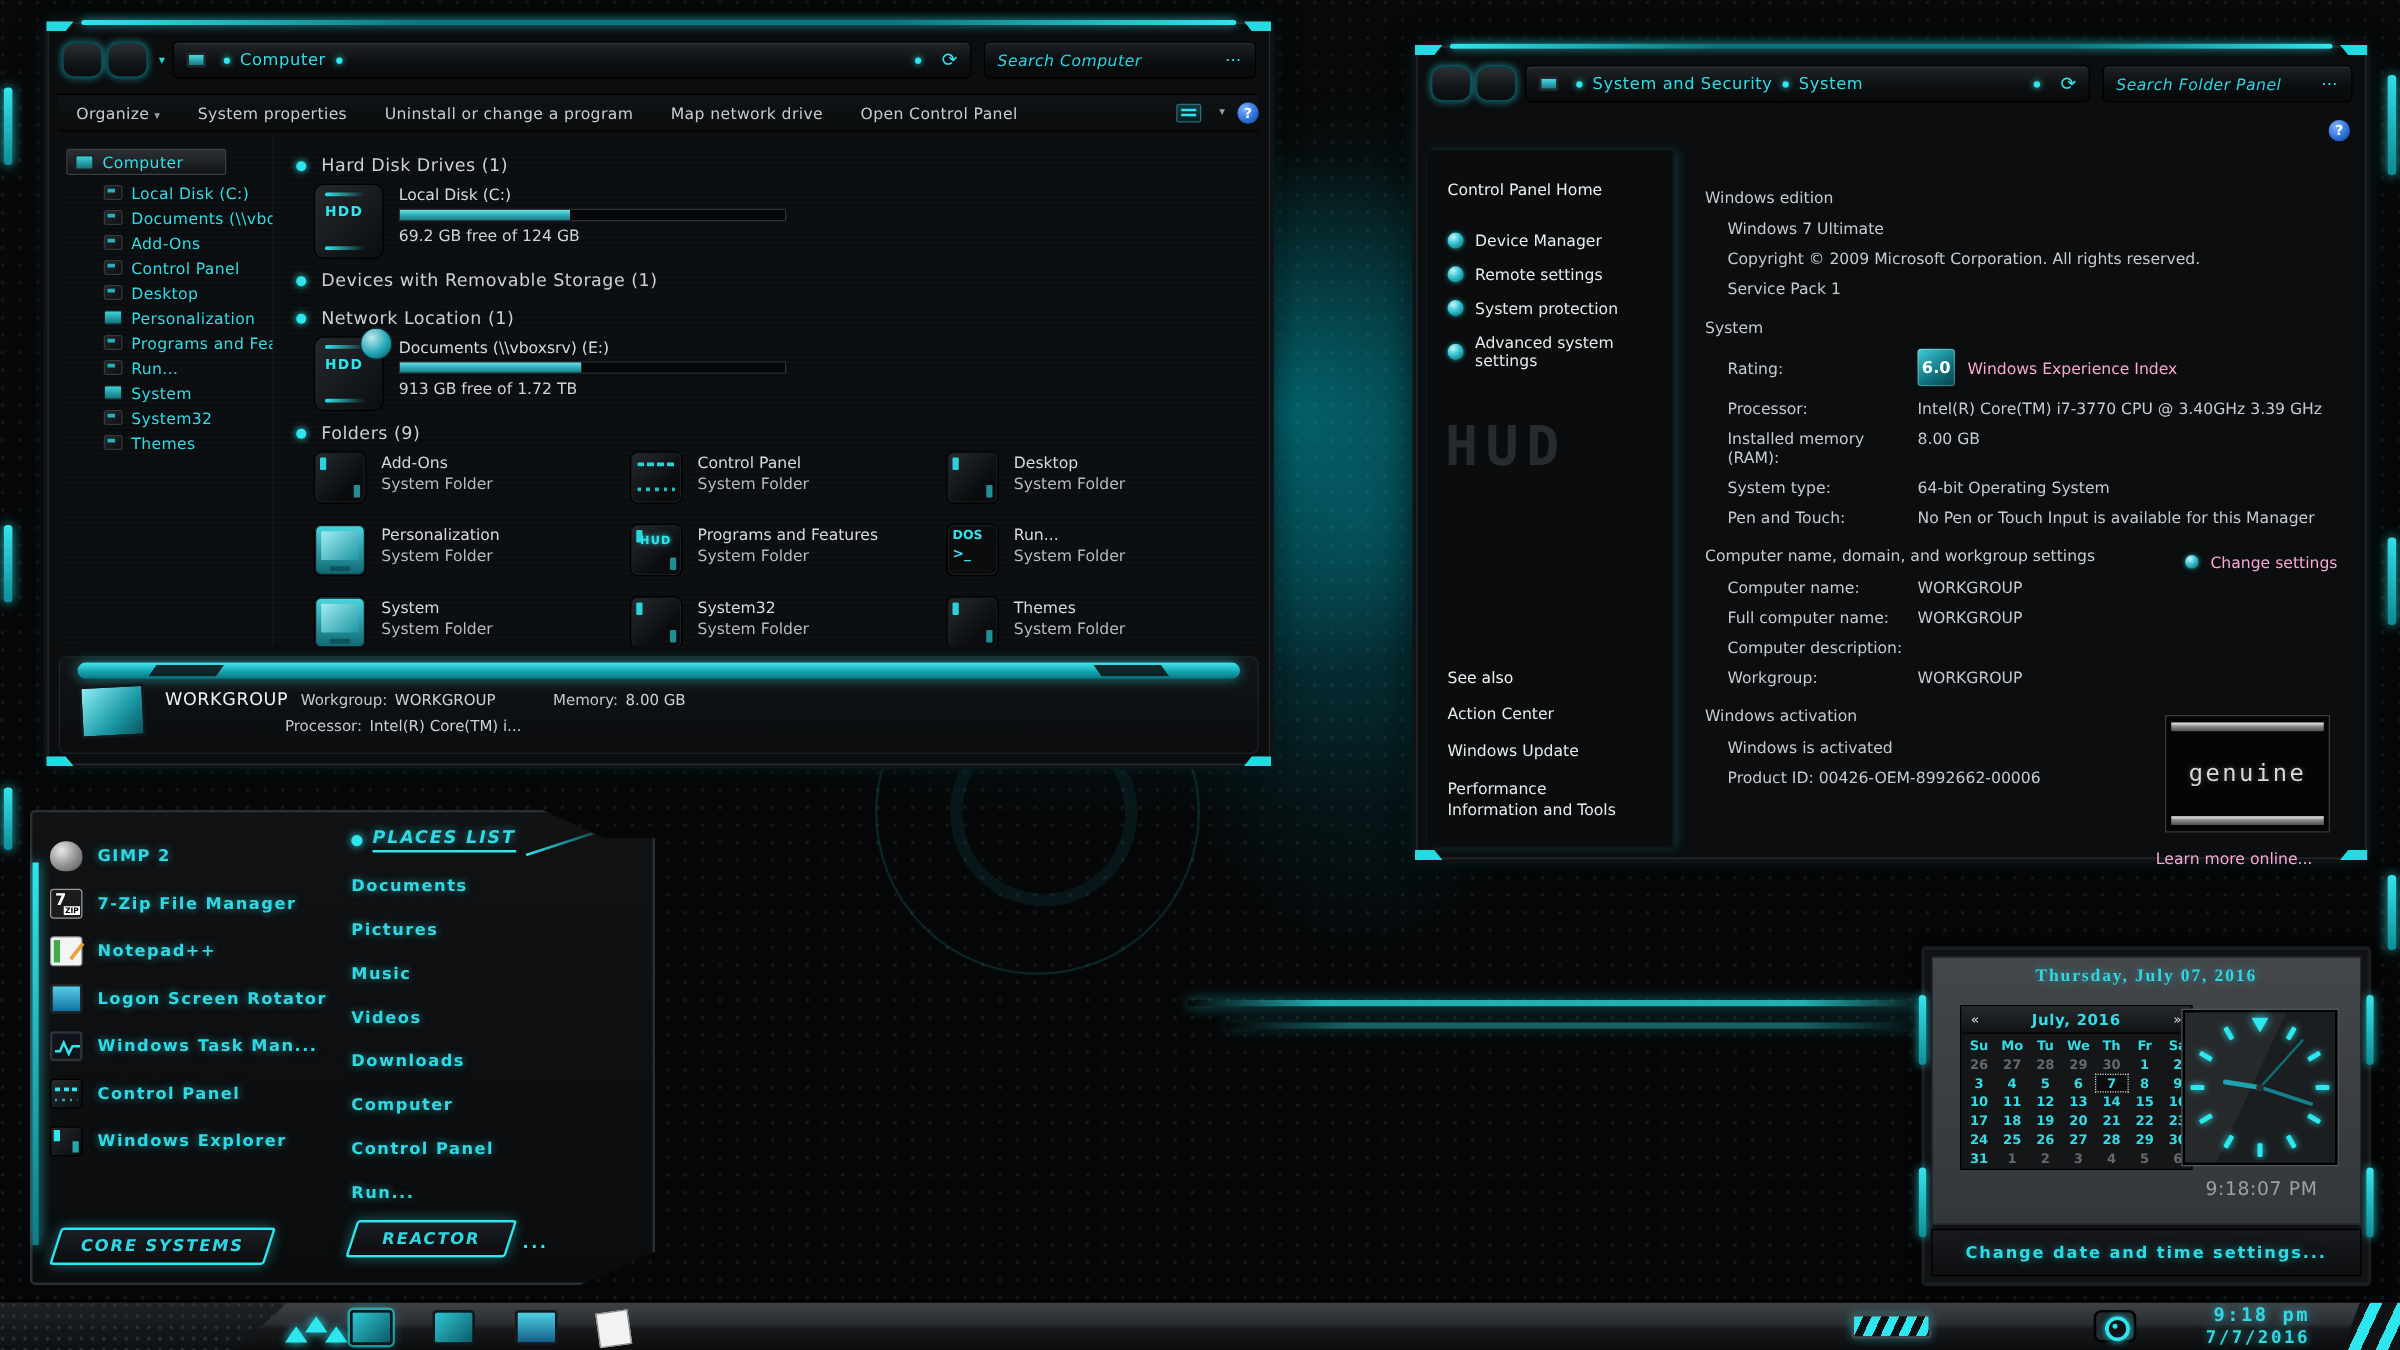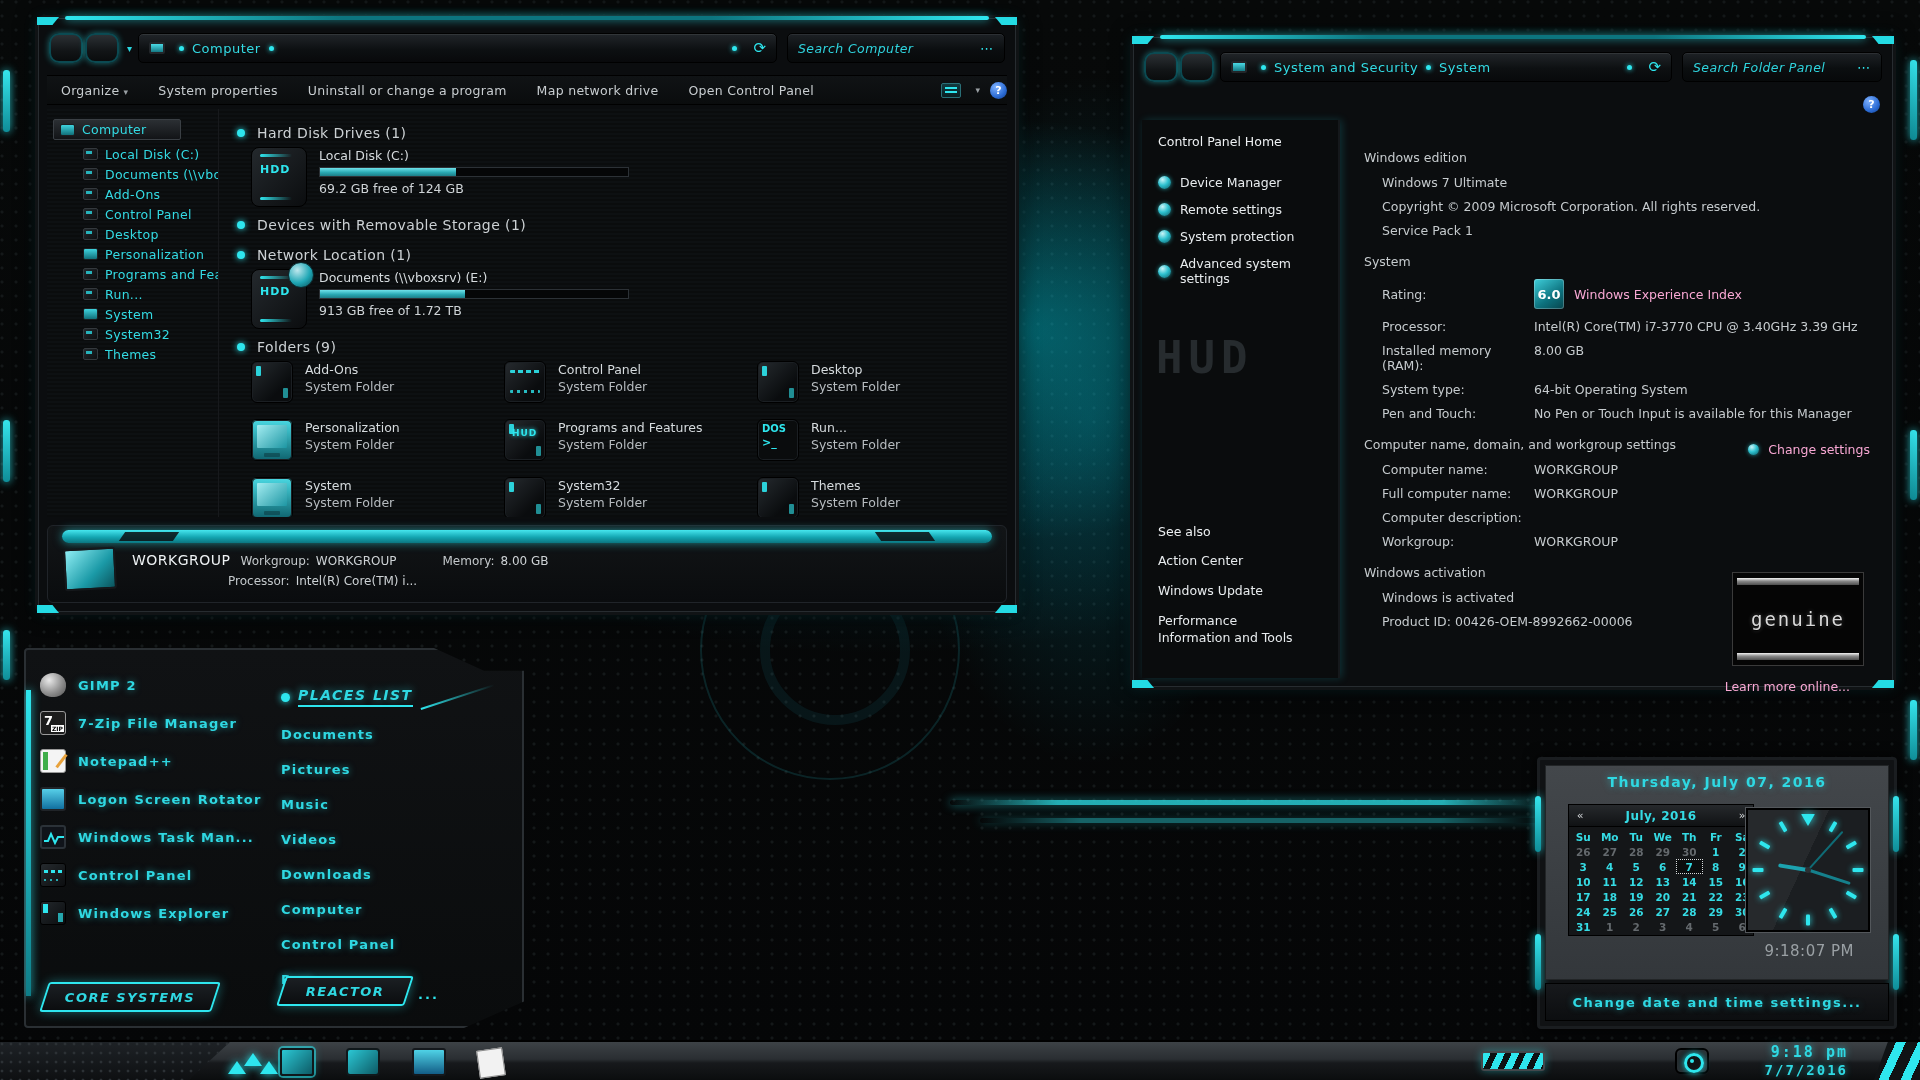--- a/index.html
+++ b/index.html
@@ -102,21 +102,21 @@
   .dmon{width:52px;height:42px;background:linear-gradient(135deg,#8feef4,#1b9aa7 60%,#0b545d);border:2px solid #15181b;border-radius:3px;margin-right:16px;flex:none;transform:rotate(-3deg);}
   .dtexts{flex:1;padding-top:4px;}
   .drow{display:flex;align-items:baseline;}
   .dname{color:#eef2f4;font-size:14px;letter-spacing:.5px;margin-right:10px;}
   .dlabel{color:#c3c8cb;font-size:12px;margin-right:6px;}
   .dvalue{color:#cdd2d5;font-size:12px;margin-right:46px;}
   
   .cpanel{left:1133px;top:37px;width:760px;height:650px;}
   .cp-help{position:absolute;top:58px;right:12px;}
   .cp-body{position:absolute;top:82px;left:8px;right:8px;bottom:8px;display:flex;}
-  .cp-side{width:198px;background:#0a0c0d;border-right:2px solid #15181b;padding:14px 0 0 16px;position:relative;box-shadow:2px 0 8px rgba(32,200,215,.2);}
+  .cp-side{width:198px;background:#0a0c0d;border-right:2px solid #15181b;padding:24px 0 0 16px;position:relative;box-shadow:2px 0 8px rgba(32,200,215,.2);}
   .cp-home{color:#eef1f3;font-size:12.5px;margin-bottom:26px;}
   .cp-link-row{display:flex;align-items:center;margin-bottom:12px;}
   .orb{width:13px;height:13px;border-radius:50%;background:radial-gradient(circle at 35% 28%,#c9f4f8,#2ec2d0 45%,#0a5560);box-shadow:0 0 4px rgba(46,230,238,.6);margin-right:9px;flex:none;}
   .cp-link{color:#e8ecee;font-size:12.5px;}
   .hud-watermark{position:absolute;left:14px;top:212px;color:#262b2e;font-size:44px;font-weight:bold;letter-spacing:6px;font-family:"DejaVu Sans Mono",monospace;}
   .see-also{margin-top:238px;}
   .see-title{color:#eef1f3;font-size:12.5px;margin-bottom:14px;}
   .see-link{color:#e8ecee;font-size:12.5px;margin-bottom:13px;width:150px;line-height:1.35;}
   .cp-main{flex:1;padding:14px 12px 0 24px;position:relative;}
   .cp-title{color:#e3e7e9;font-size:15px;margin-bottom:18px;}
@@ -150,36 +150,36 @@
   .pi-mon{background:linear-gradient(#57cfe8,#1170a0);border:2px solid #202428;}
   .pi-task{background:#10141a;border:2px solid #2b3238;}
   .pi-task svg{position:absolute;left:1px;top:4px;}
   .pi-gadget{background:linear-gradient(135deg,#262b2f,#0c0e10);border:1px solid #000;}
   .pi-gadget::before{content:"";position:absolute;left:3px;right:3px;top:6px;height:3px;background:repeating-linear-gradient(90deg,#2ee6ee 0 4px,transparent 4px 7px);}
   .pi-gadget::after{content:"";position:absolute;left:3px;right:3px;bottom:5px;height:2px;background:repeating-linear-gradient(90deg,#2ee6ee 0 2px,transparent 2px 6px);opacity:.7;}
   .pi-cube{background:linear-gradient(135deg,#23282c,#0b0d0f);border:1px solid #000;}
   .pi-cube::before{content:"";position:absolute;left:2px;top:2px;width:5px;height:9px;background:#2ee6ee;}
   .pi-cube::after{content:"";position:absolute;right:2px;bottom:2px;width:5px;height:9px;background:#2ee6ee;opacity:.7;}
   .tech-label{color:#2fd8e2;font-size:13px;font-weight:bold;letter-spacing:1.2px;text-shadow:0 0 7px rgba(46,230,238,.55);white-space:nowrap;}
-  .places-col{position:absolute;left:255px;top:12px;width:215px;margin-top:25px;}
+  .places-col{position:absolute;left:255px;top:12px;width:215px;}
   .places-hdr{display:flex;align-items:center;margin-bottom:10px;}
   .node-dot{width:9px;height:9px;border-radius:50%;background:#2ee6ee;box-shadow:0 0 7px #2ee6ee;margin-right:8px;}
   .places-title{color:#2fd8e2;font-size:14px;font-weight:bold;font-style:italic;letter-spacing:1.5px;border-bottom:2px solid #2ee6ee;padding-bottom:2px;text-shadow:0 0 8px rgba(46,230,238,.6);}
   .hdr-slash{flex:1;height:2px;background:linear-gradient(90deg,#2ee6ee,transparent);transform:rotate(-18deg);margin-left:6px;}
   .place-item{height:35px;display:flex;align-items:center;}
   .launch-btn{position:absolute;height:30px;display:flex;align-items:center;justify-content:center;background:linear-gradient(#1b1f23,#0b0d0f);border:2px solid #2ee6ee;border-radius:3px;transform:skewX(-18deg);box-shadow:0 0 10px rgba(46,230,238,.4);}
   .launch-btn .t{transform:skewX(18deg);color:#2fd8e2;font-size:13px;font-weight:bold;font-style:italic;letter-spacing:1.5px;}
   .btn-core{left:18px;bottom:14px;width:172px;}
   .btn-reactor{left:255px;bottom:20px;width:128px;}
   .reactor-dots{position:absolute;left:392px;bottom:24px;color:#2ee6ee;font-size:13px;font-weight:bold;letter-spacing:2px;}
   
   .clockwidget{position:absolute;left:1537px;top:757px;width:360px;height:272px;background:#101214;border:3px solid #1a1d20;border-radius:4px;box-shadow:0 0 14px rgba(0,0,0,.8);}
   .cw-edge{position:absolute;width:6px;height:56px;border-radius:3px;background:linear-gradient(#35e4ec,#0f8d98);box-shadow:0 0 8px rgba(46,230,238,.8);}
   .cw-main{position:absolute;left:5px;top:5px;right:5px;height:215px;background:linear-gradient(#43474b,#33373b);border:1px solid #222527;}
-  .cw-title{text-align:center;color:#2fd8e2;font-size:14px;font-weight:bold;letter-spacing:1.5px;margin-top:8px;text-shadow:0 0 7px rgba(46,230,238,.5);}
+  .cw-title{text-align:center;color:#2fd8e2;font-size:14px;font-weight:bold;letter-spacing:1.5px;margin-top:8px;text-shadow:0 0 7px rgba(46,230,238,.5);font-family:Liberation Serif, serif;}
   .calendar{position:absolute;left:22px;top:38px;width:186px;height:132px;background:#141618;border:1px solid #000;}
   .cal-head{height:22px;background:linear-gradient(#26292c,#101214);display:flex;align-items:center;border-bottom:1px solid #000;}
   .cal-nav{color:#d8dcde;font-size:11px;width:22px;text-align:center;}
   .cal-month{flex:1;text-align:center;color:#35dbe4;font-size:12px;font-weight:bold;letter-spacing:.5px;}
   .cal-grid{display:grid;grid-template-columns:repeat(7,26.5px);padding:2px 0 0 1px;}
   .cal-cell{height:15px;display:flex;align-items:center;justify-content:center;font-size:10.5px;font-weight:bold;color:#35dbe4;}
   .cal-dow{color:#35dbe4;}
   .cal-day.muted{color:#64696d;}
   .cal-day.selected{border:1px dotted #d6dadc;background:#0b0d0e;}
   .clockface{position:absolute;right:18px;top:42px;width:124px;height:124px;background:linear-gradient(115deg,#26292c 46%,#1b1e21 46%);border:2px solid #000;box-shadow:0 0 0 1px #53575b;}

